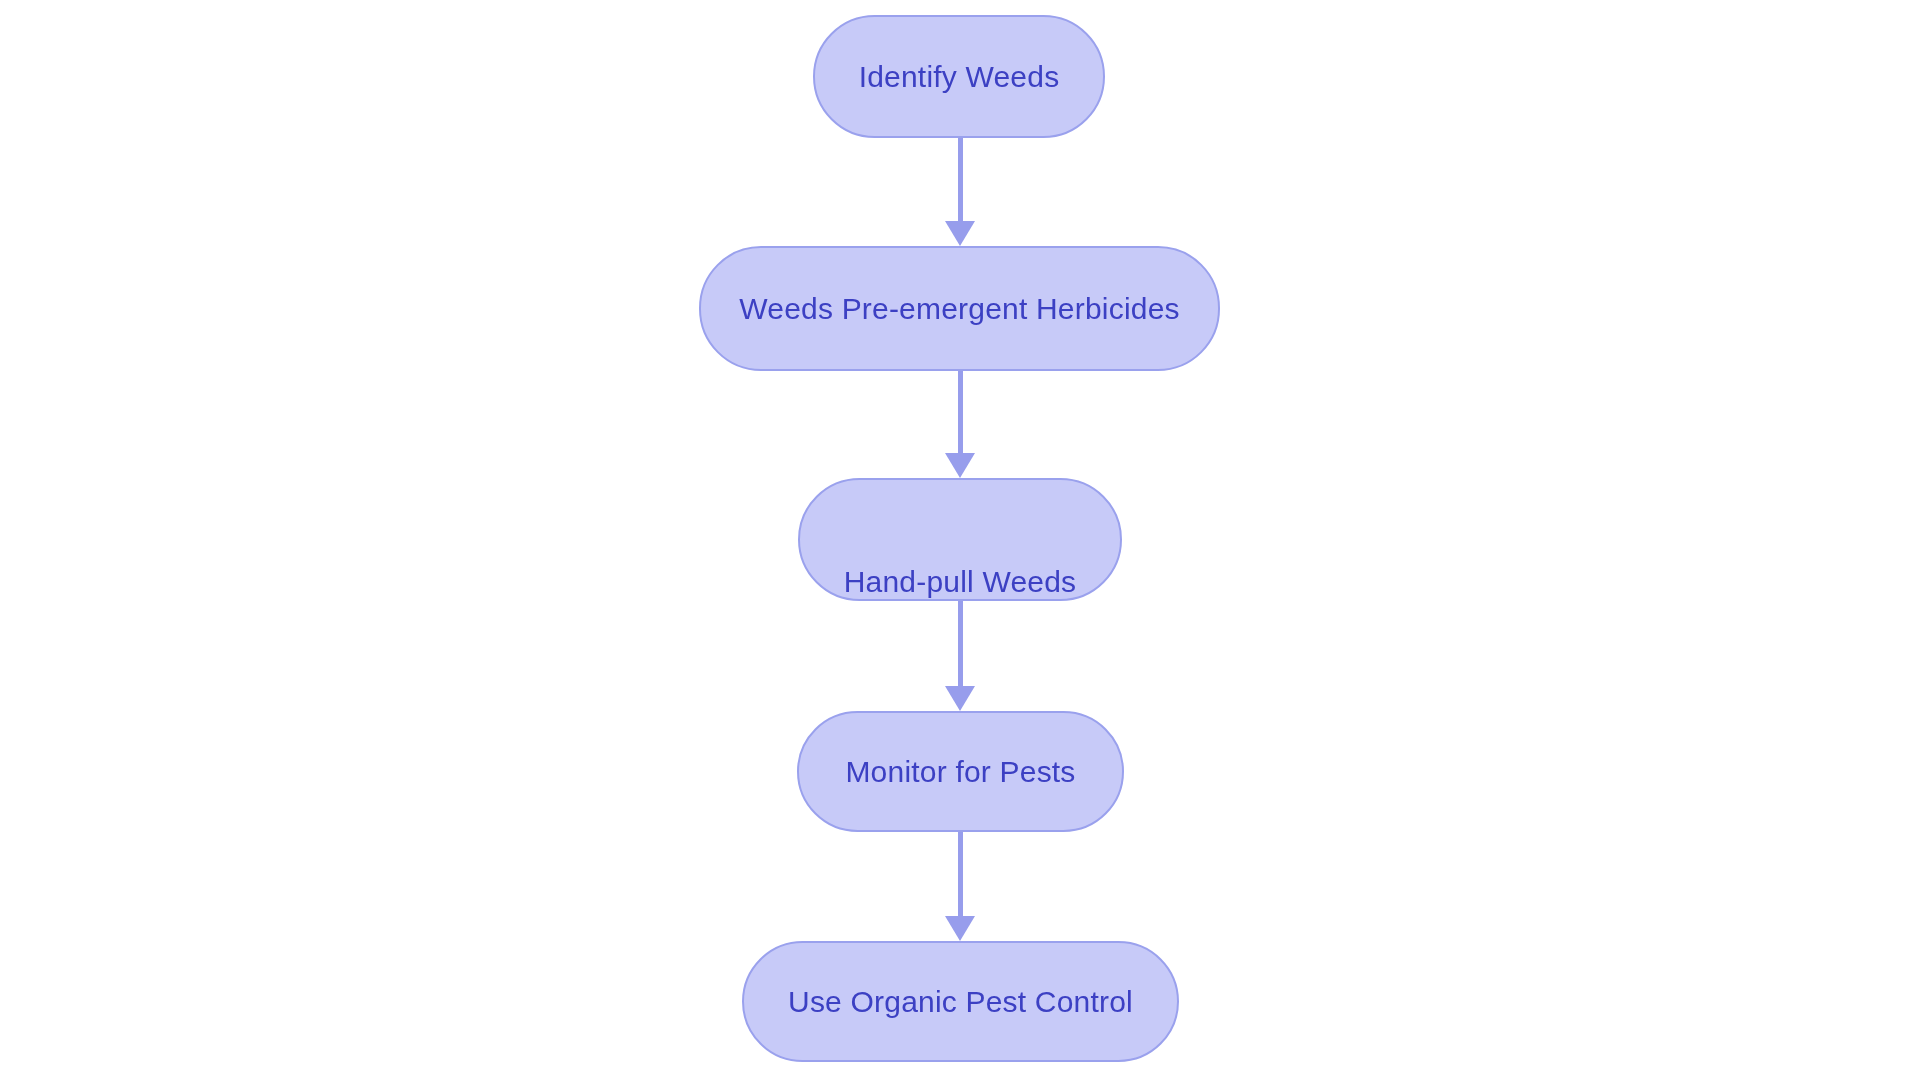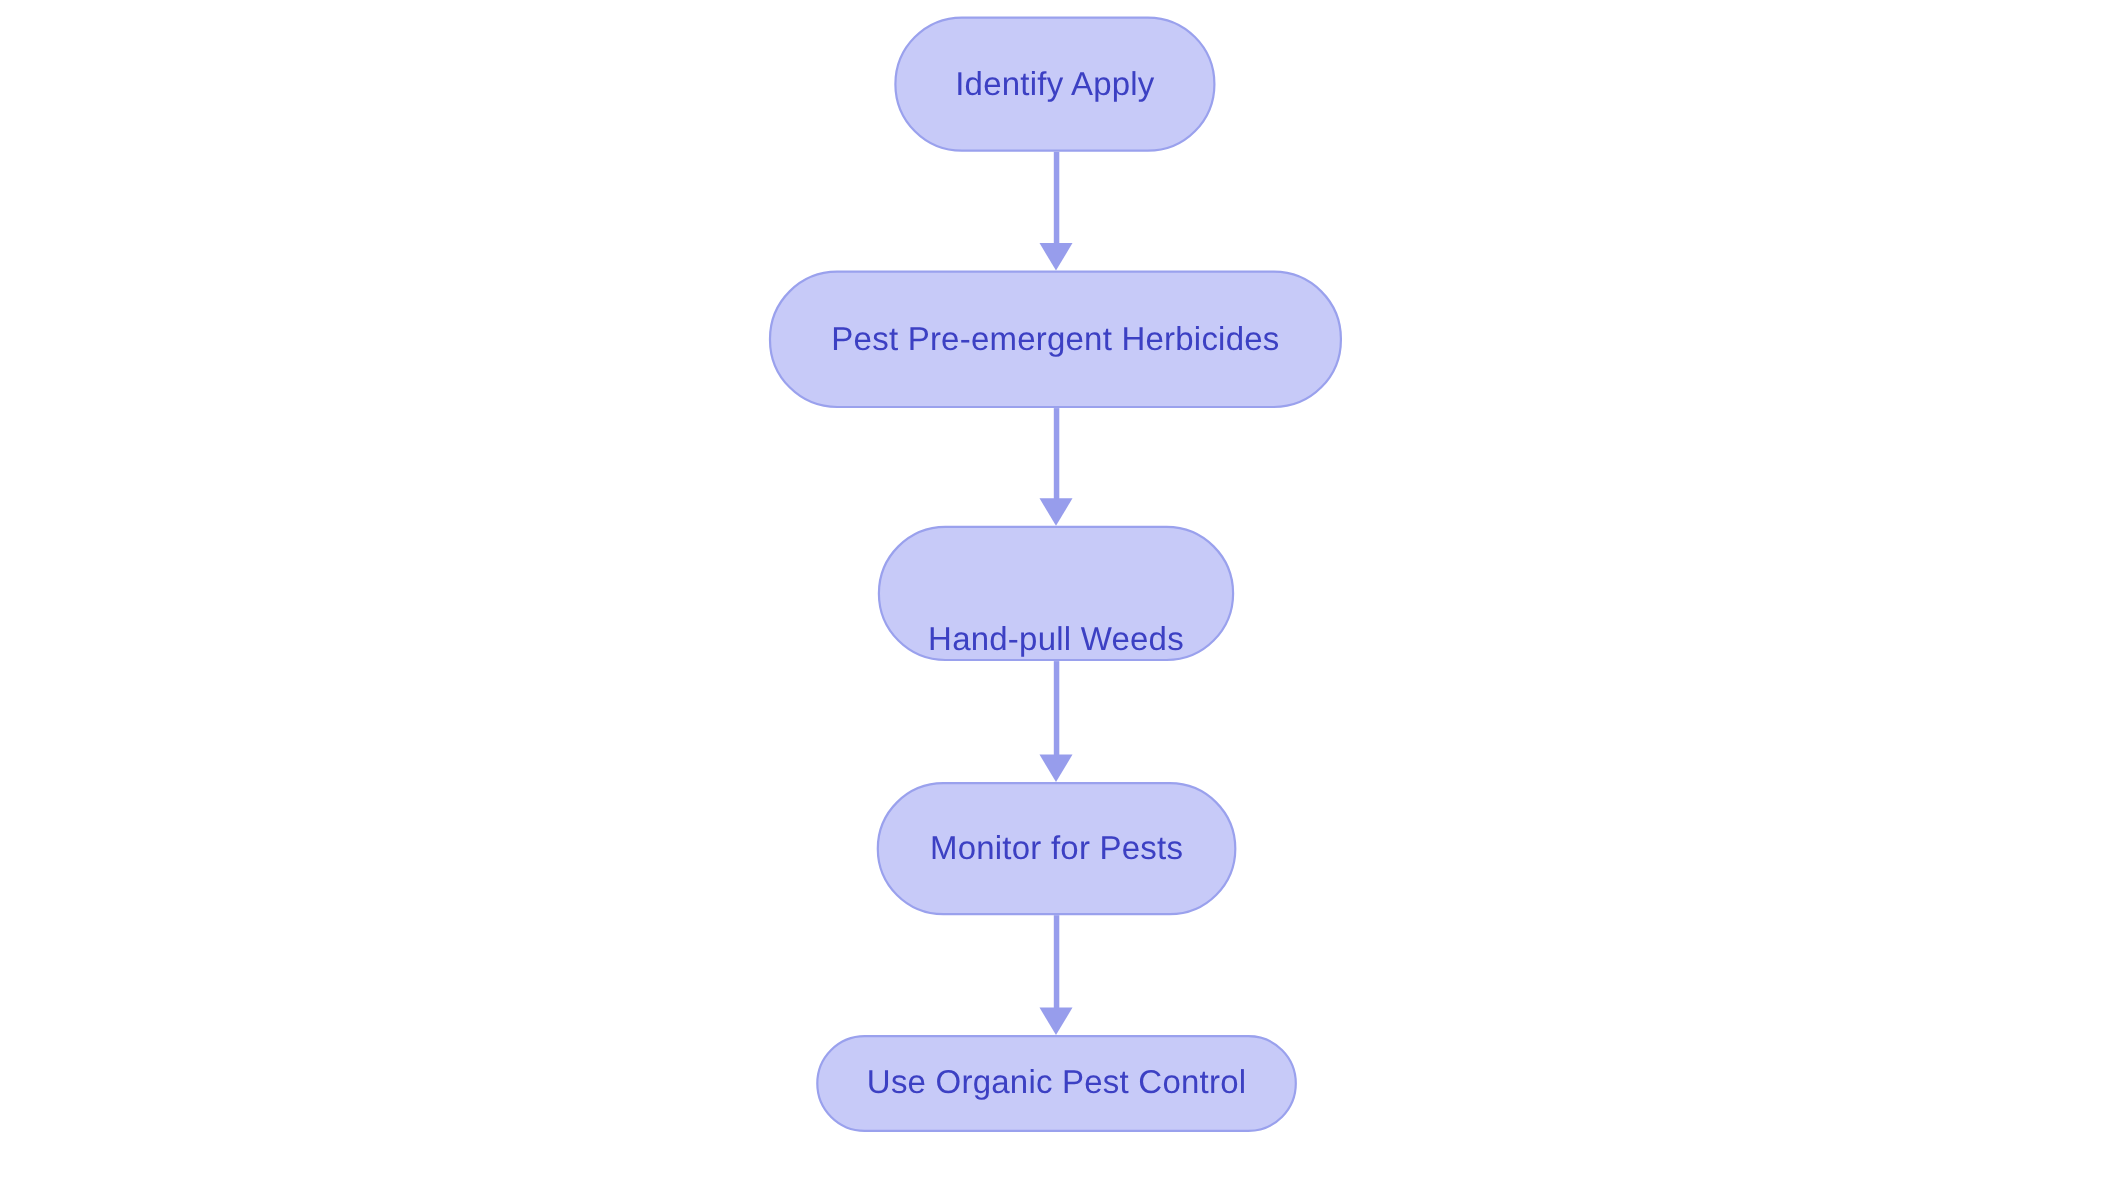--- a/index.html
+++ b/index.html
@@ -35,21 +35,21 @@
     color: var(--node-text);
     font-size: 30px;
     font-weight: 400;
     letter-spacing: 0.2px;
     white-space: nowrap;
   }
   .n1 { left: 813px; top: 15px;  width: 292px; height: 123px; }
   .n2 { left: 699px; top: 246px; width: 521px; height: 125px; }
   .n3 { left: 798px; top: 478px; width: 324px; height: 123px; align-items: flex-end; }
   .n4 { left: 797px; top: 711px; width: 327px; height: 121px; text-align: right; }
-  .n5 { left: 742px; top: 941px; width: 437px; height: 88px; }
+  .n5 { left: 742px; top: 941px; width: 437px; height: 121px; }
 
   .arrow {
     position: absolute;
     left: 945px;
     width: 30px;
   }
   .a1 { top: 138px; height: 108px; }
   .a2 { top: 371px; height: 107px; }
   .a3 { top: 601px; height: 110px; }
   .a4 { top: 832px; height: 109px; }
@@ -71,30 +71,30 @@
     border-right: 15px solid transparent;
     border-top: 25px solid var(--arrow);
   }
 </style>
 </head>
 <body>
 
 <div class="canvas">
 
   <div class="node n1">
-    <span class="node-label">Identify Apply</span>
+    <span class="node-label">Identify Weeds</span>
   </div>
 
   <div class="arrow a1">
     <div class="arrow-line"></div>
     <div class="arrow-head"></div>
   </div>
 
   <div class="node n2">
-    <span class="node-label">Pest Pre-emergent Herbicides</span>
+    <span class="node-label">Weeds Pre-emergent Herbicides</span>
   </div>
 
   <div class="arrow a2">
     <div class="arrow-line"></div>
     <div class="arrow-head"></div>
   </div>
 
   <div class="node n3">
     <span class="node-label">Hand-pull Weeds</span>
   </div>

